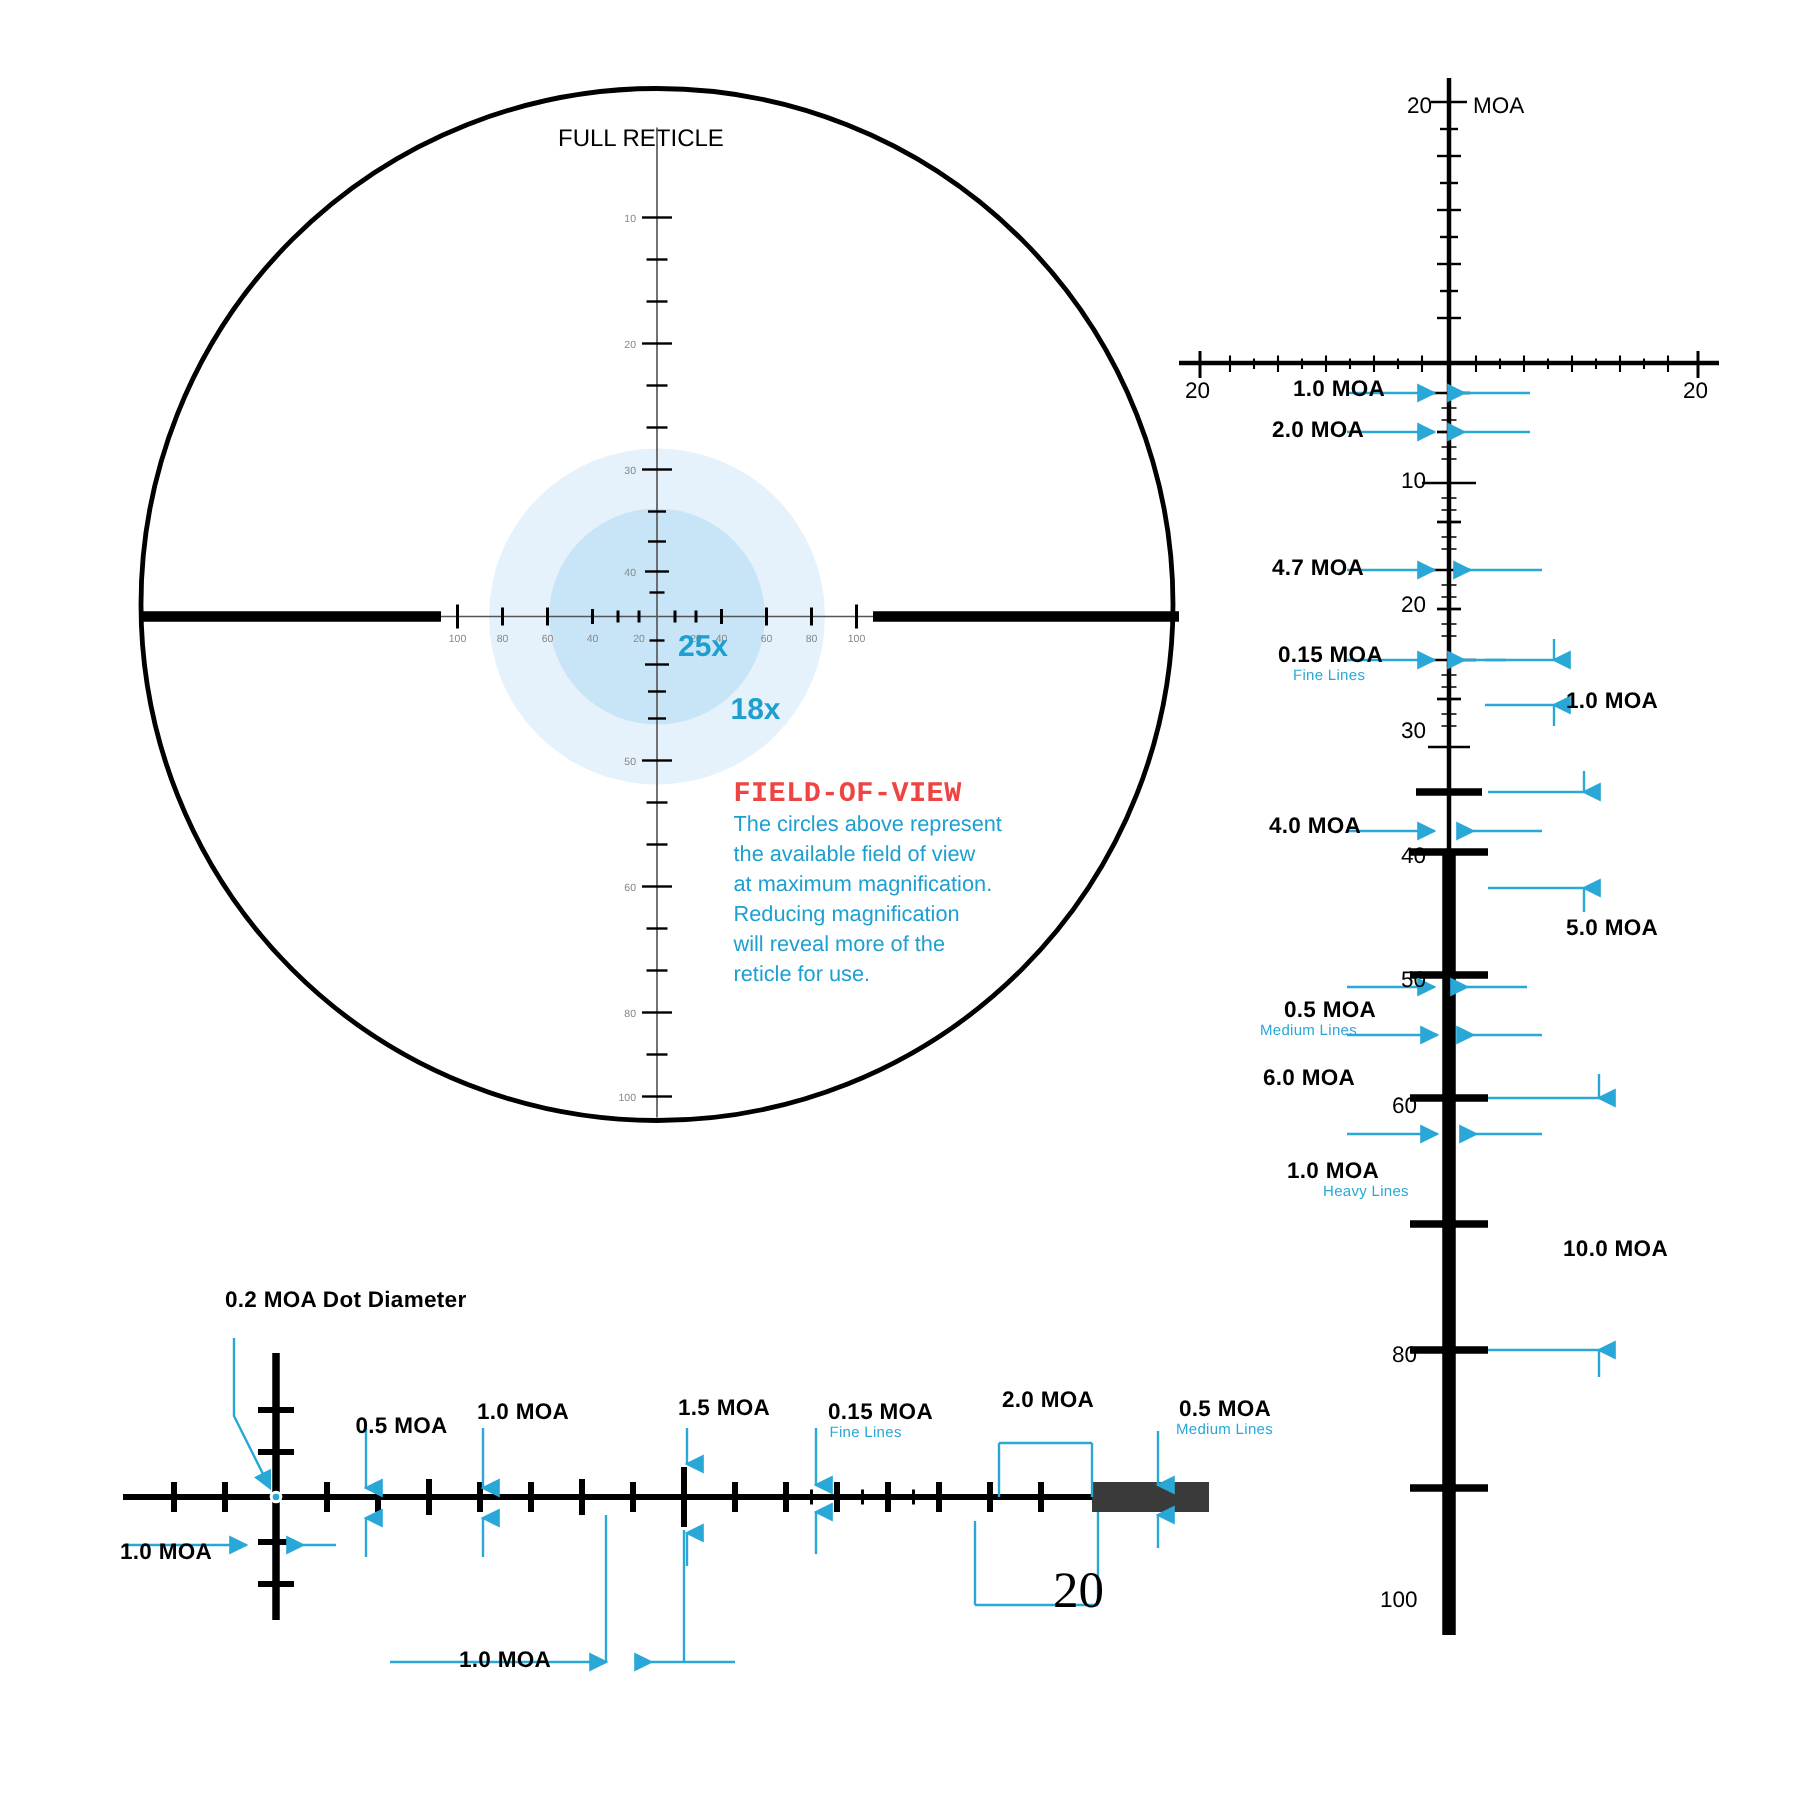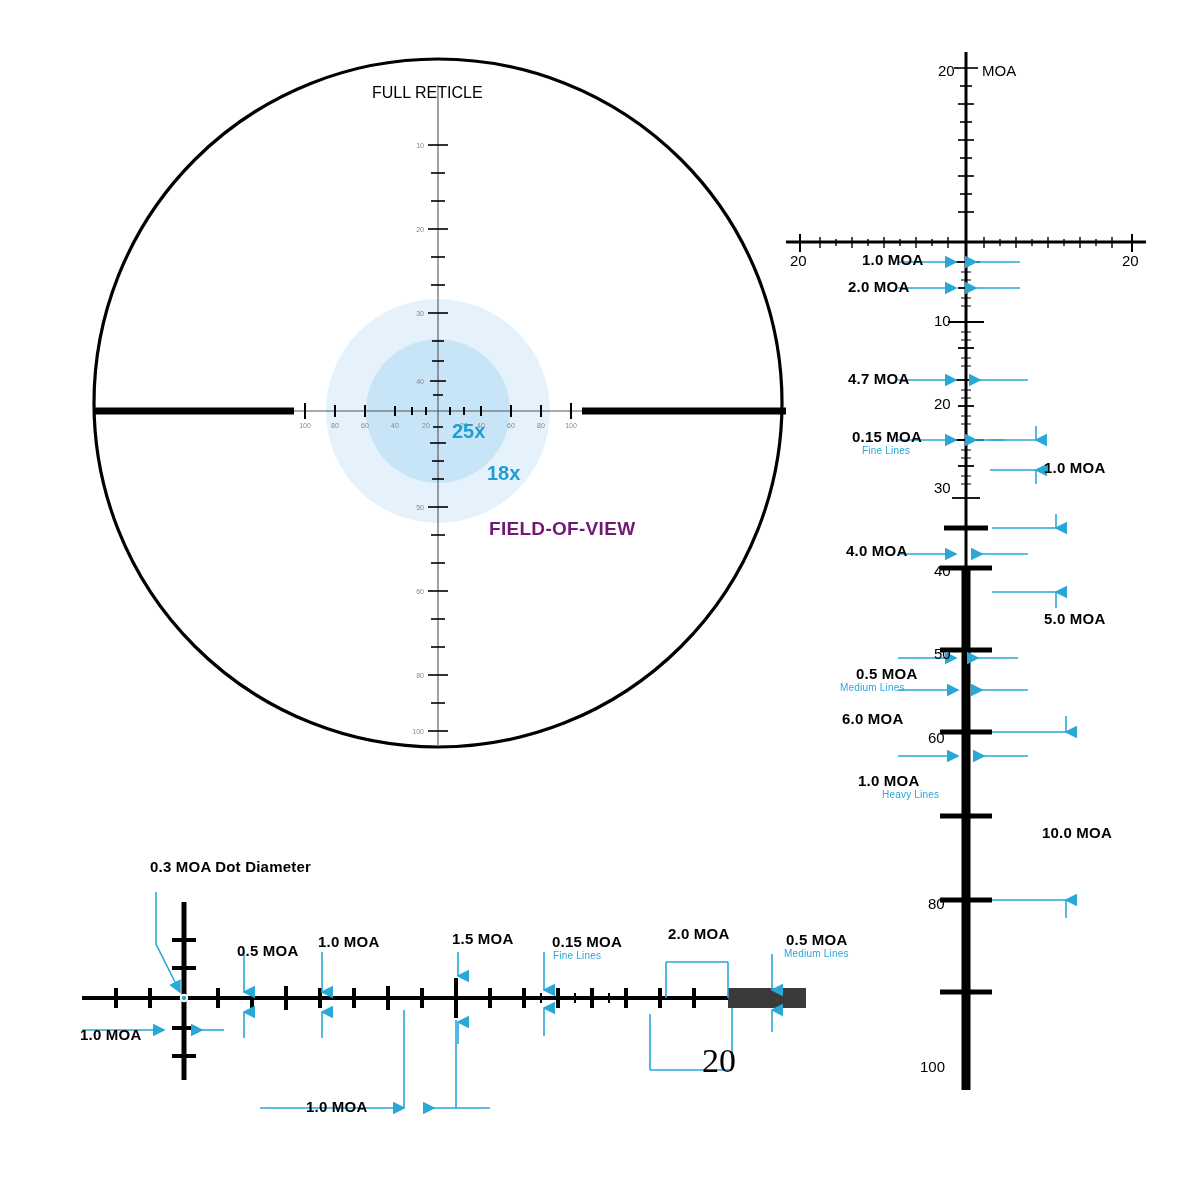--- a/index.html
+++ b/index.html
@@ -3,21 +3,21 @@
 <meta charset="utf-8">
 <style>
   html,body{margin:0;padding:0;background:#ffffff;}
   body{width:1200px;height:1200px;position:relative;overflow:hidden;
        font-family:"Liberation Sans", sans-serif;color:#000;}
   .root{position:absolute;inset:0;}
   .abs{position:absolute;}
   .lbl{font-size:15px;font-weight:700;color:#000000;white-space:nowrap;letter-spacing:.2px;}
   .sublbl{font-size:10px;font-weight:400;color:#29a8d8;white-space:nowrap;letter-spacing:.2px;}
   .axnum{font-size:15px;font-weight:400;color:#000;white-space:nowrap;}
-  .fovtitle{font-size:19px;font-weight:700;color:#701a75;letter-spacing:.3px;}
+  .fovtitle{font-size:19px;font-weight:700;color:#ef4444;letter-spacing:.3px;font-family:Liberation Mono, monospace;}
   .fovtext{font-size:14.5px;line-height:1.38;color:#1f9fd0;}
   .magtext{font-size:20px;font-weight:700;color:#1f9fd0;}
   svg{display:block;overflow:visible;}
   .cyanline{stroke:#29a8d8;fill:none;stroke-width:1.6;}
   .bignum{font-size:34px;font-family:"Liberation Serif", serif;color:#000;}
 </style>
 </head>
 <body>
 
 <div class="root">
@@ -103,20 +103,28 @@
       <text x="421" y="373">60</text>
       <text x="451" y="373">80</text>
       <text x="481" y="373">100</text>
     </g>
   </svg>
 
   <div class="abs magtext" style="left:452px;top:420px;">25x</div>
   <div class="abs magtext" style="left:487px;top:462px;">18x</div>
 
   <div class="abs fovtitle" style="left:489px;top:518px;">FIELD-OF-VIEW</div>
+  <div class="abs fovtext" style="left:489px;top:540px;width:230px;">
+    <div>The circles above represent</div>
+    <div>the available field of view</div>
+    <div>at maximum magnification.</div>
+    <div>Reducing magnification</div>
+    <div>will reveal more of the</div>
+    <div>reticle for use.</div>
+  </div>
 
   <svg class="abs" style="left:780px;top:40px;" width="420" height="1080" viewBox="0 0 420 1080">
 
     <line x1="186" y1="12" x2="186" y2="1050" stroke="#000" stroke-width="3"></line>
 
     <rect x="181.5" y="528" width="9" height="522" fill="#000"></rect>
 
     <line x1="6" y1="202" x2="366" y2="202" stroke="#000" stroke-width="3"></line>
 
     <g stroke="#000" stroke-width="2">
@@ -350,21 +358,21 @@
       <line x1="430" y1="228" x2="374" y2="228" marker-end="url(#arrL)"></line>
       <line x1="344" y1="130" x2="344" y2="228"></line>
       <line x1="396" y1="140" x2="396" y2="228"></line>
 
       <line x1="590" y1="134" x2="590" y2="190"></line>
       <line x1="672" y1="128" x2="672" y2="190"></line>
       <line x1="590" y1="190" x2="672" y2="190"></line>
     </g>
   </svg>
 
-  <div class="abs lbl" style="left:150px;top:858px;">0.3 MOA Dot Diameter</div>
+  <div class="abs lbl" style="left:150px;top:858px;">0.2 MOA Dot Diameter</div>
   <div class="abs lbl" style="left:237px;top:942px;">0.5 MOA</div>
   <div class="abs lbl" style="left:318px;top:933px;">1.0 MOA</div>
   <div class="abs lbl" style="left:452px;top:930px;">1.5 MOA</div>
   <div class="abs lbl" style="left:552px;top:933px;">0.15 MOA</div>
   <div class="abs sublbl" style="left:553px;top:950px;">Fine Lines</div>
   <div class="abs lbl" style="left:668px;top:925px;">2.0 MOA</div>
   <div class="abs lbl" style="left:786px;top:931px;">0.5 MOA</div>
   <div class="abs sublbl" style="left:784px;top:948px;">Medium Lines</div>
 
   <div class="abs lbl" style="left:80px;top:1026px;">1.0 MOA</div>

